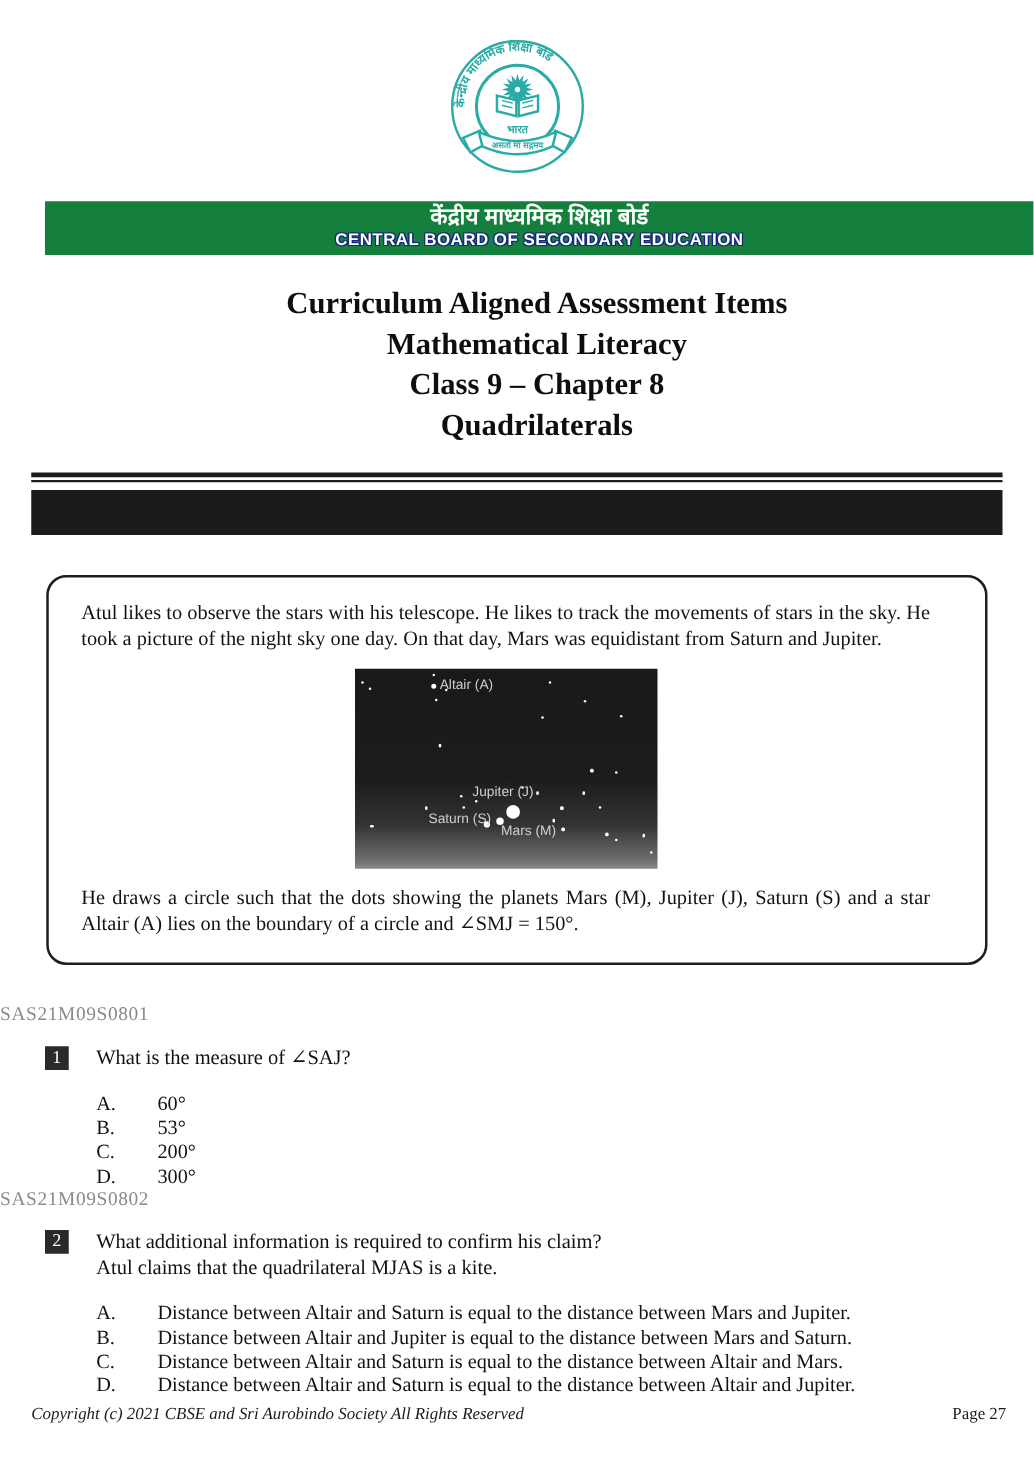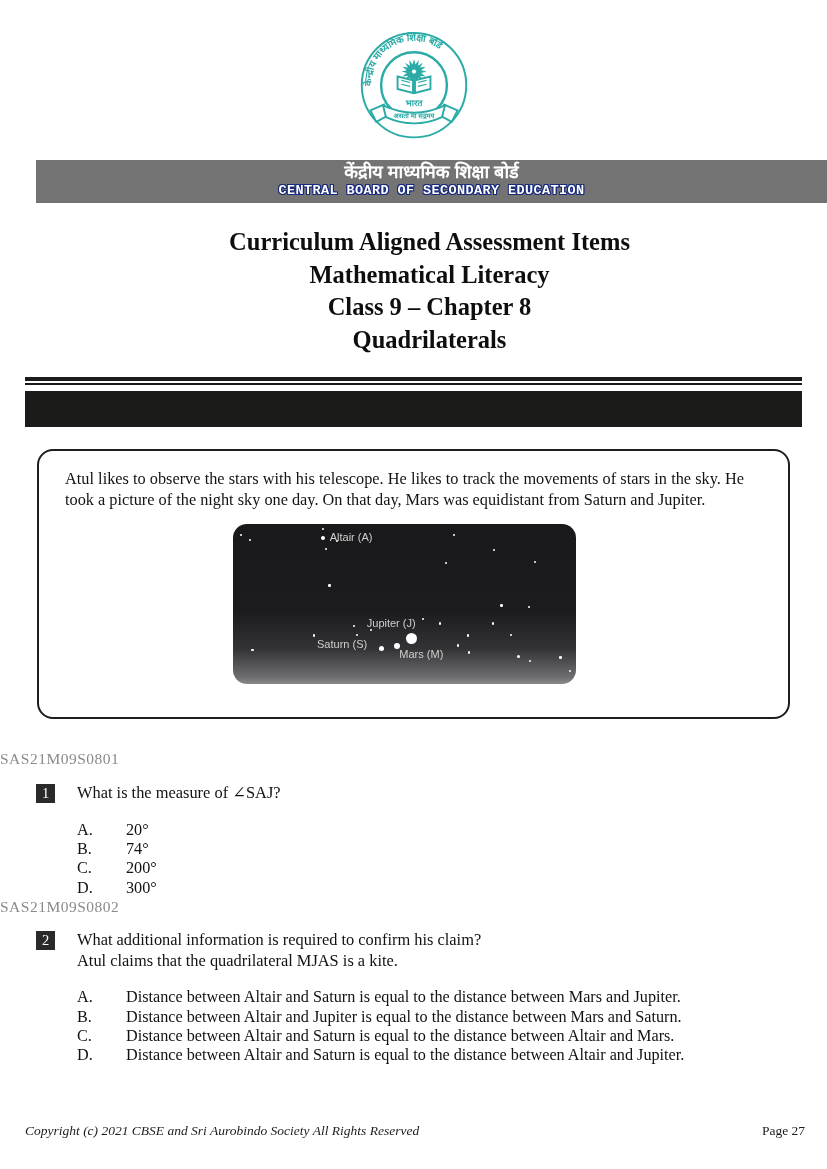--- a/index.html
+++ b/index.html
@@ -7,57 +7,56 @@
   .page {
     position:relative; width:827px; height:1169px; margin:0 auto;
     background:#ffffff; overflow:hidden;
     font-family:"Liberation Serif","DejaVu Serif",serif; color:#161616;
   }
 
   
   .logo-wrap { padding-top:31px; text-align:center; }
 
   
-  .banner { margin-top:7px; background:#737373; text-align:center; padding:2px 0 4px;margin-left:36px; }
+  .banner { margin-top:7px; background:#15803d; text-align:center; padding:2px 0 4px;margin-left:36px; }
   .banner-hindi {
     color:#ffffff; font-family:"Liberation Sans","DejaVu Sans",sans-serif;
     font-size:18px; font-weight:bold; line-height:21px;
   }
   .banner-english {
-    color:#ffffff; font-family:Liberation Mono, monospace;
+    color:#ffffff; font-family:Liberation Sans, sans-serif;
     font-size:13.5px; font-weight:bold; letter-spacing:0.4px; line-height:16px;
     text-shadow:-1px -1px 0 #16297c, 1px -1px 0 #16297c, -1px 1px 0 #16297c,
                  1px 1px 0 #16297c, 0 1px 0 #16297c, 1px 0 0 #16297c;
   }
 
   
   .title-block { margin-top:23px; text-align:center; font-weight:bold;
     font-size:24.5px; line-height:32.5px; color:#0e0e0e;margin-left:32px; }
 
   
   .bars { margin:21px 25px 0 25px; }
   .bar-thin-a { height:4px; background:#1b1b19; }
   .bar-gap-w { height:2px; background:#ffffff; }
   .bar-thin-b { height:2px; background:#1b1b19; }
   .bar-gap-2 { height:6px; background:#ffffff; }
   .bar-thick { height:36px; background:#1b1b19; }
 
   
   .stimulus-box {
-    margin:22px 37px 0 37px; border:2px solid #1e1e1e; border-radius:16px;
+    margin:32px 37px 0 37px; border:2px solid #1e1e1e; border-radius:16px;
     padding:17px 44px 21px 26px;
   }
   .stimulus-para { font-size:16.3px; line-height:21px; text-align:justify; color:#121212; }
 
   
   .sky {
-    position:relative; width:343px; height:160px; margin:14px auto 12px auto;
+    position:relative; width:242px; height:160px; margin:14px auto 12px auto;
     background:linear-gradient(180deg,#19191b 0%,#1c1c1e 55%,#333335 78%,#6f6f71 96%,#8a8a8c 100%);
     overflow:hidden;
-    border-radius:14px;
   }
   .star { position:absolute; background:#ffffff; border-radius:50%; }
   .dot  { position:absolute; background:#ffffff; border-radius:50%; }
   .sky-label {
     position:absolute; color:#cfcfcf;
     font-family:"Liberation Sans","DejaVu Sans",sans-serif; font-size:11px; white-space:nowrap;
   }
 
   
   .item-code {
@@ -173,35 +172,36 @@
         <div class="star" style="left: 40%; top: 65.6%; width: 2px; height: 2px;"></div>
         <div class="dot" style="left: 25.6%; top: 7.6%; width: 4px; height: 4px;"></div>
         <div class="dot" style="left: 50.3%; top: 68%; width: 11px; height: 11px;"></div>
         <div class="dot" style="left: 42.6%; top: 76.3%; width: 5px; height: 5px;"></div>
         <div class="dot" style="left: 47%; top: 74.4%; width: 6px; height: 6px;"></div>
         <div class="sky-label" style="left: 28.2%; top: 4.5%;">Altair (A)</div>
         <div class="sky-label" style="left: 39%; top: 58%;">Jupiter (J)</div>
         <div class="sky-label" style="left: 24.5%; top: 71.5%;">Saturn (S)</div>
         <div class="sky-label" style="left: 48.5%; top: 77.5%;">Mars (M)</div>
       </div>
+    <div class="stimulus-para">He draws a circle such that the dots showing the planets Mars (M), Jupiter (J), Saturn (S) and a star Altair (A) lies on the boundary of a circle and ∠SMJ = 150°.</div>
   </div>
 
   <div class="item-code code-1">SAS21M09S0801</div>
   <div class="q-head q-1">
     <div class="q-badge">1</div>
     <div class="q-text">What is the measure of ∠SAJ?</div>
   </div>
   <div class="q-options">
     <div class="opt">
       <span class="opt-letter">A.</span>
-      <span class="opt-text">20°</span>
+      <span class="opt-text">60°</span>
     </div>
     <div class="opt">
       <span class="opt-letter">B.</span>
-      <span class="opt-text">74°</span>
+      <span class="opt-text">53°</span>
     </div>
     <div class="opt">
       <span class="opt-letter">C.</span>
       <span class="opt-text">200°</span>
     </div>
     <div class="opt">
       <span class="opt-letter">D.</span>
       <span class="opt-text">300°</span>
     </div>
   </div>

